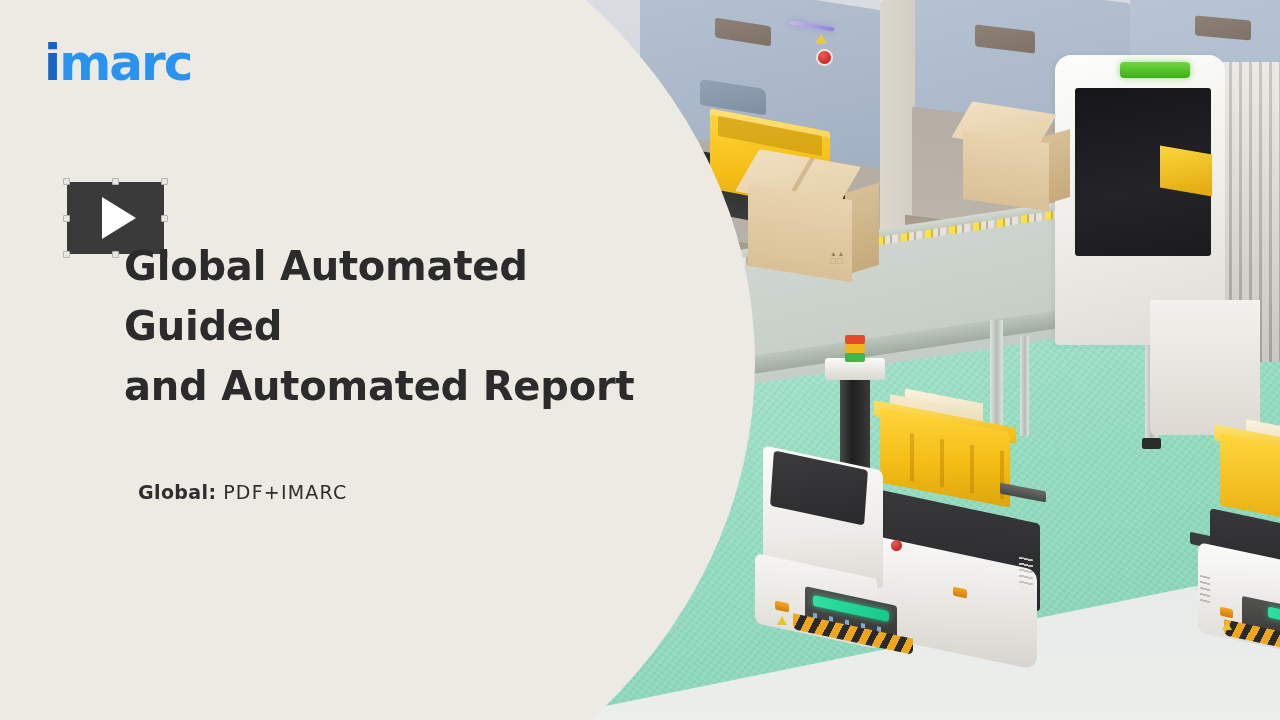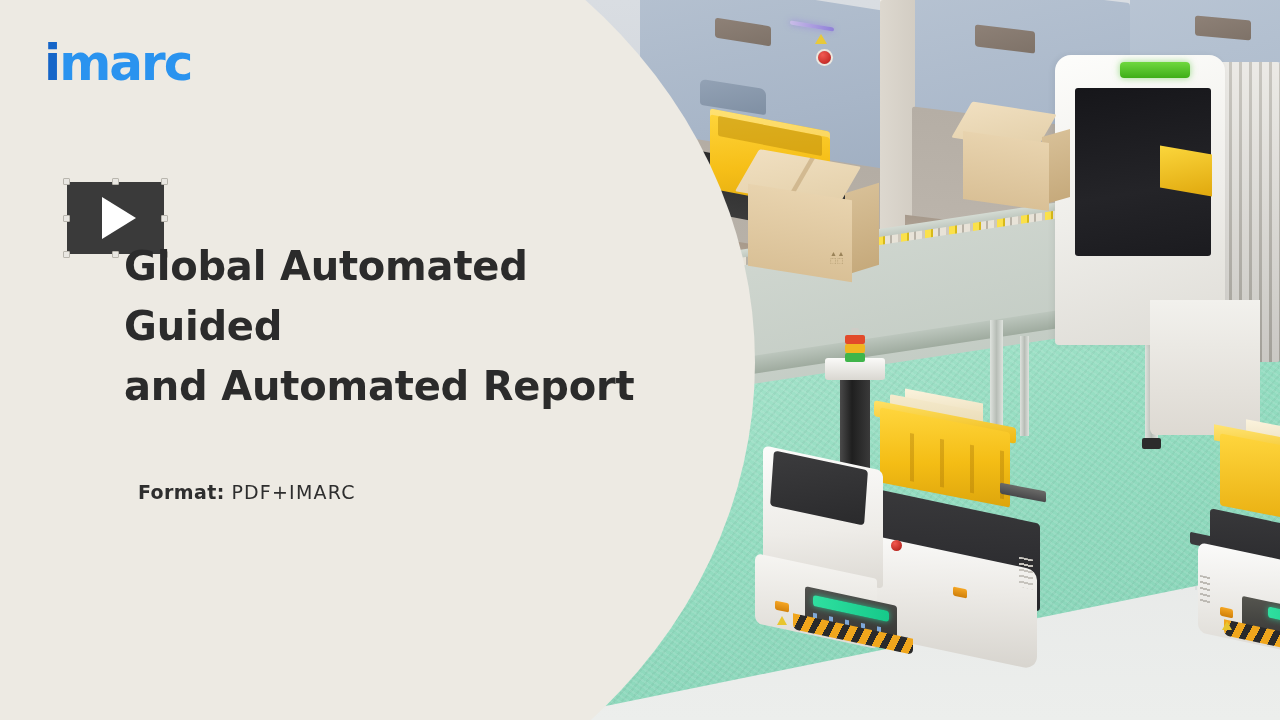--- a/index.html
+++ b/index.html
@@ -570,16 +570,16 @@
     <div class="handle h-bl"></div>
     <div class="handle h-bm"></div>
     <div class="handle h-br"></div>
   </div>
 
   <div class="title">
     <span>Global Automated Guided</span>
     <span>and Automated Report</span>
   </div>
 
-  <div class="format"><b>Format:</b> <i>PDF+IMARC</i></div>
+  <div class="format"><b>Global:</b> <i>PDF+IMARC</i></div>
 
 
 </div>
 
 </body></html>

